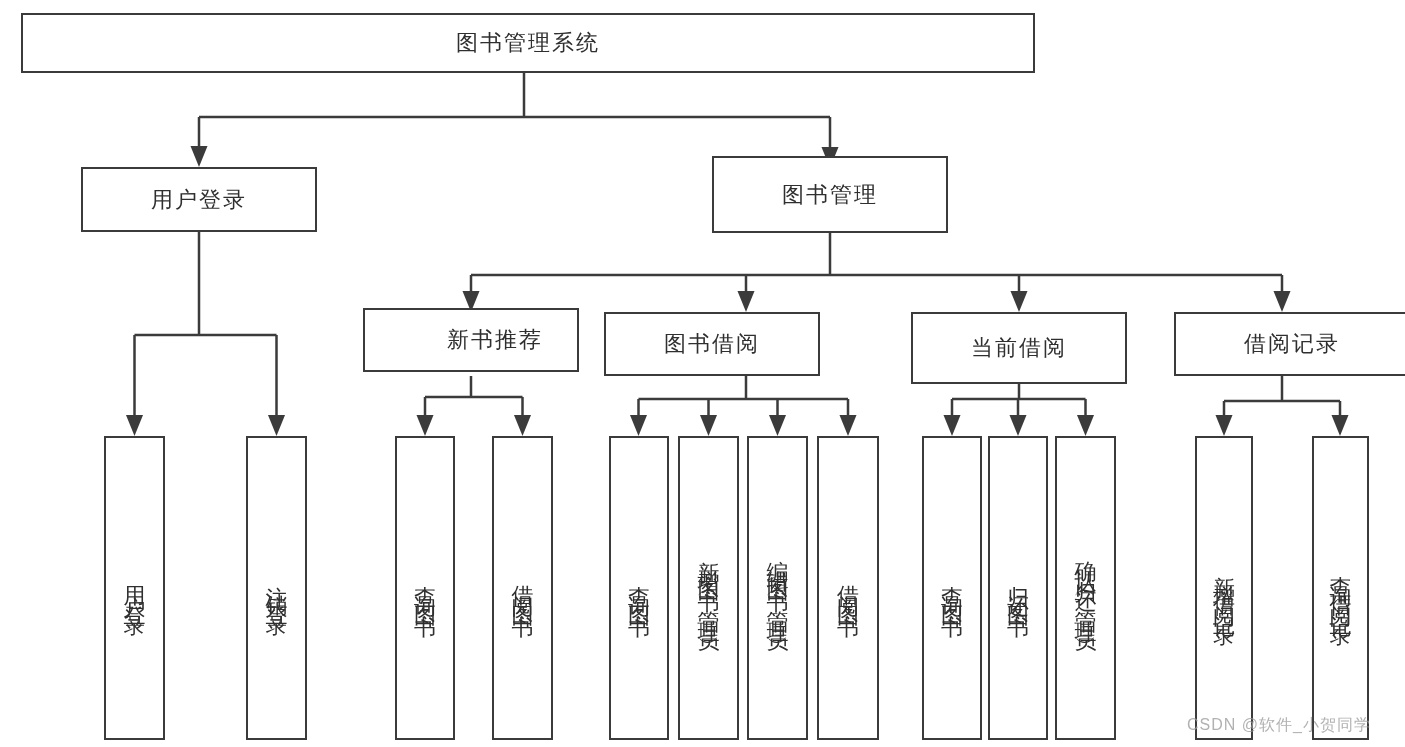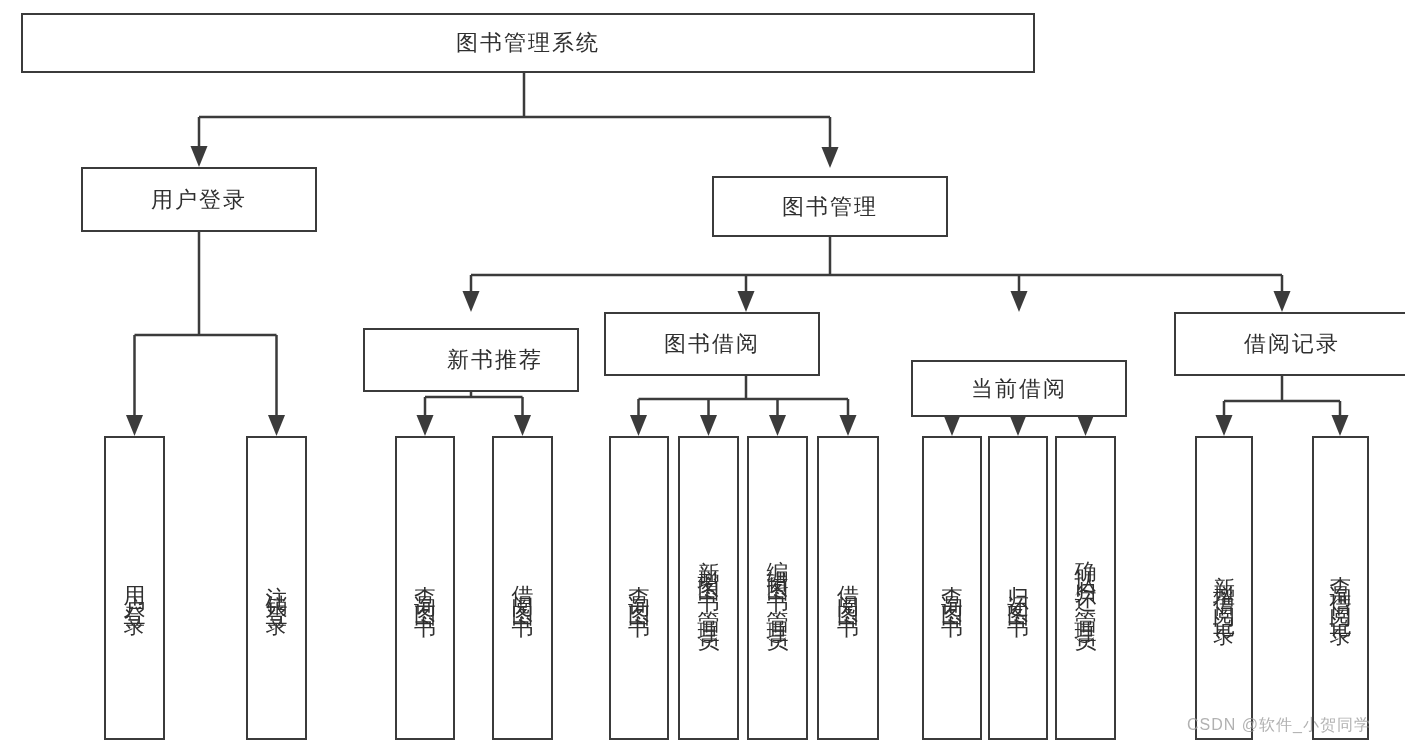--- a/index.html
+++ b/index.html
@@ -14,24 +14,24 @@
     font-size:22px;letter-spacing:2px;white-space:nowrap;
   }
   .leaf{font-size:22px;}
   .leaf .vtext{
     writing-mode:vertical-rl;text-orientation:mixed;letter-spacing:10px;
     line-height:1;white-space:nowrap;
   }
   
   .n-root{left:21px;top:13px;width:1014px;height:60px;}
   .n-user-login{left:81px;top:167px;width:236px;height:65px;}
-  .n-book-mgmt{left:712px;top:176px;width:236px;height:61px;}
-  .n-new-book{left:363px;top:328px;width:216px;height:64px;padding-left:48px;}
+  .n-book-mgmt{left:712px;top:156px;width:236px;height:77px;}
+  .n-new-book{left:363px;top:308px;width:216px;height:64px;padding-left:48px;}
   .n-book-borrow{left:604px;top:312px;width:216px;height:64px;}
-  .n-current-borrow{left:911px;top:312px;width:216px;height:57px;margin-top:48px;}
+  .n-current-borrow{left:911px;top:312px;width:216px;height:72px;}
   .n-borrow-record{left:1174px;top:312px;width:236px;height:64px;}
   .leaf{top:436px;height:304px;}
   .l-user-login{left:104px;width:61px;}
   .l-logout{left:246px;width:61px;}
   .l-nb-query{left:395px;width:60px;}
   .l-nb-borrow{left:492px;width:61px;}
   .l-bb-query{left:609px;width:60px;}
   .l-bb-add{left:678px;width:61px;}
   .l-bb-edit{left:747px;width:61px;}
   .l-bb-borrow{left:817px;width:62px;}

